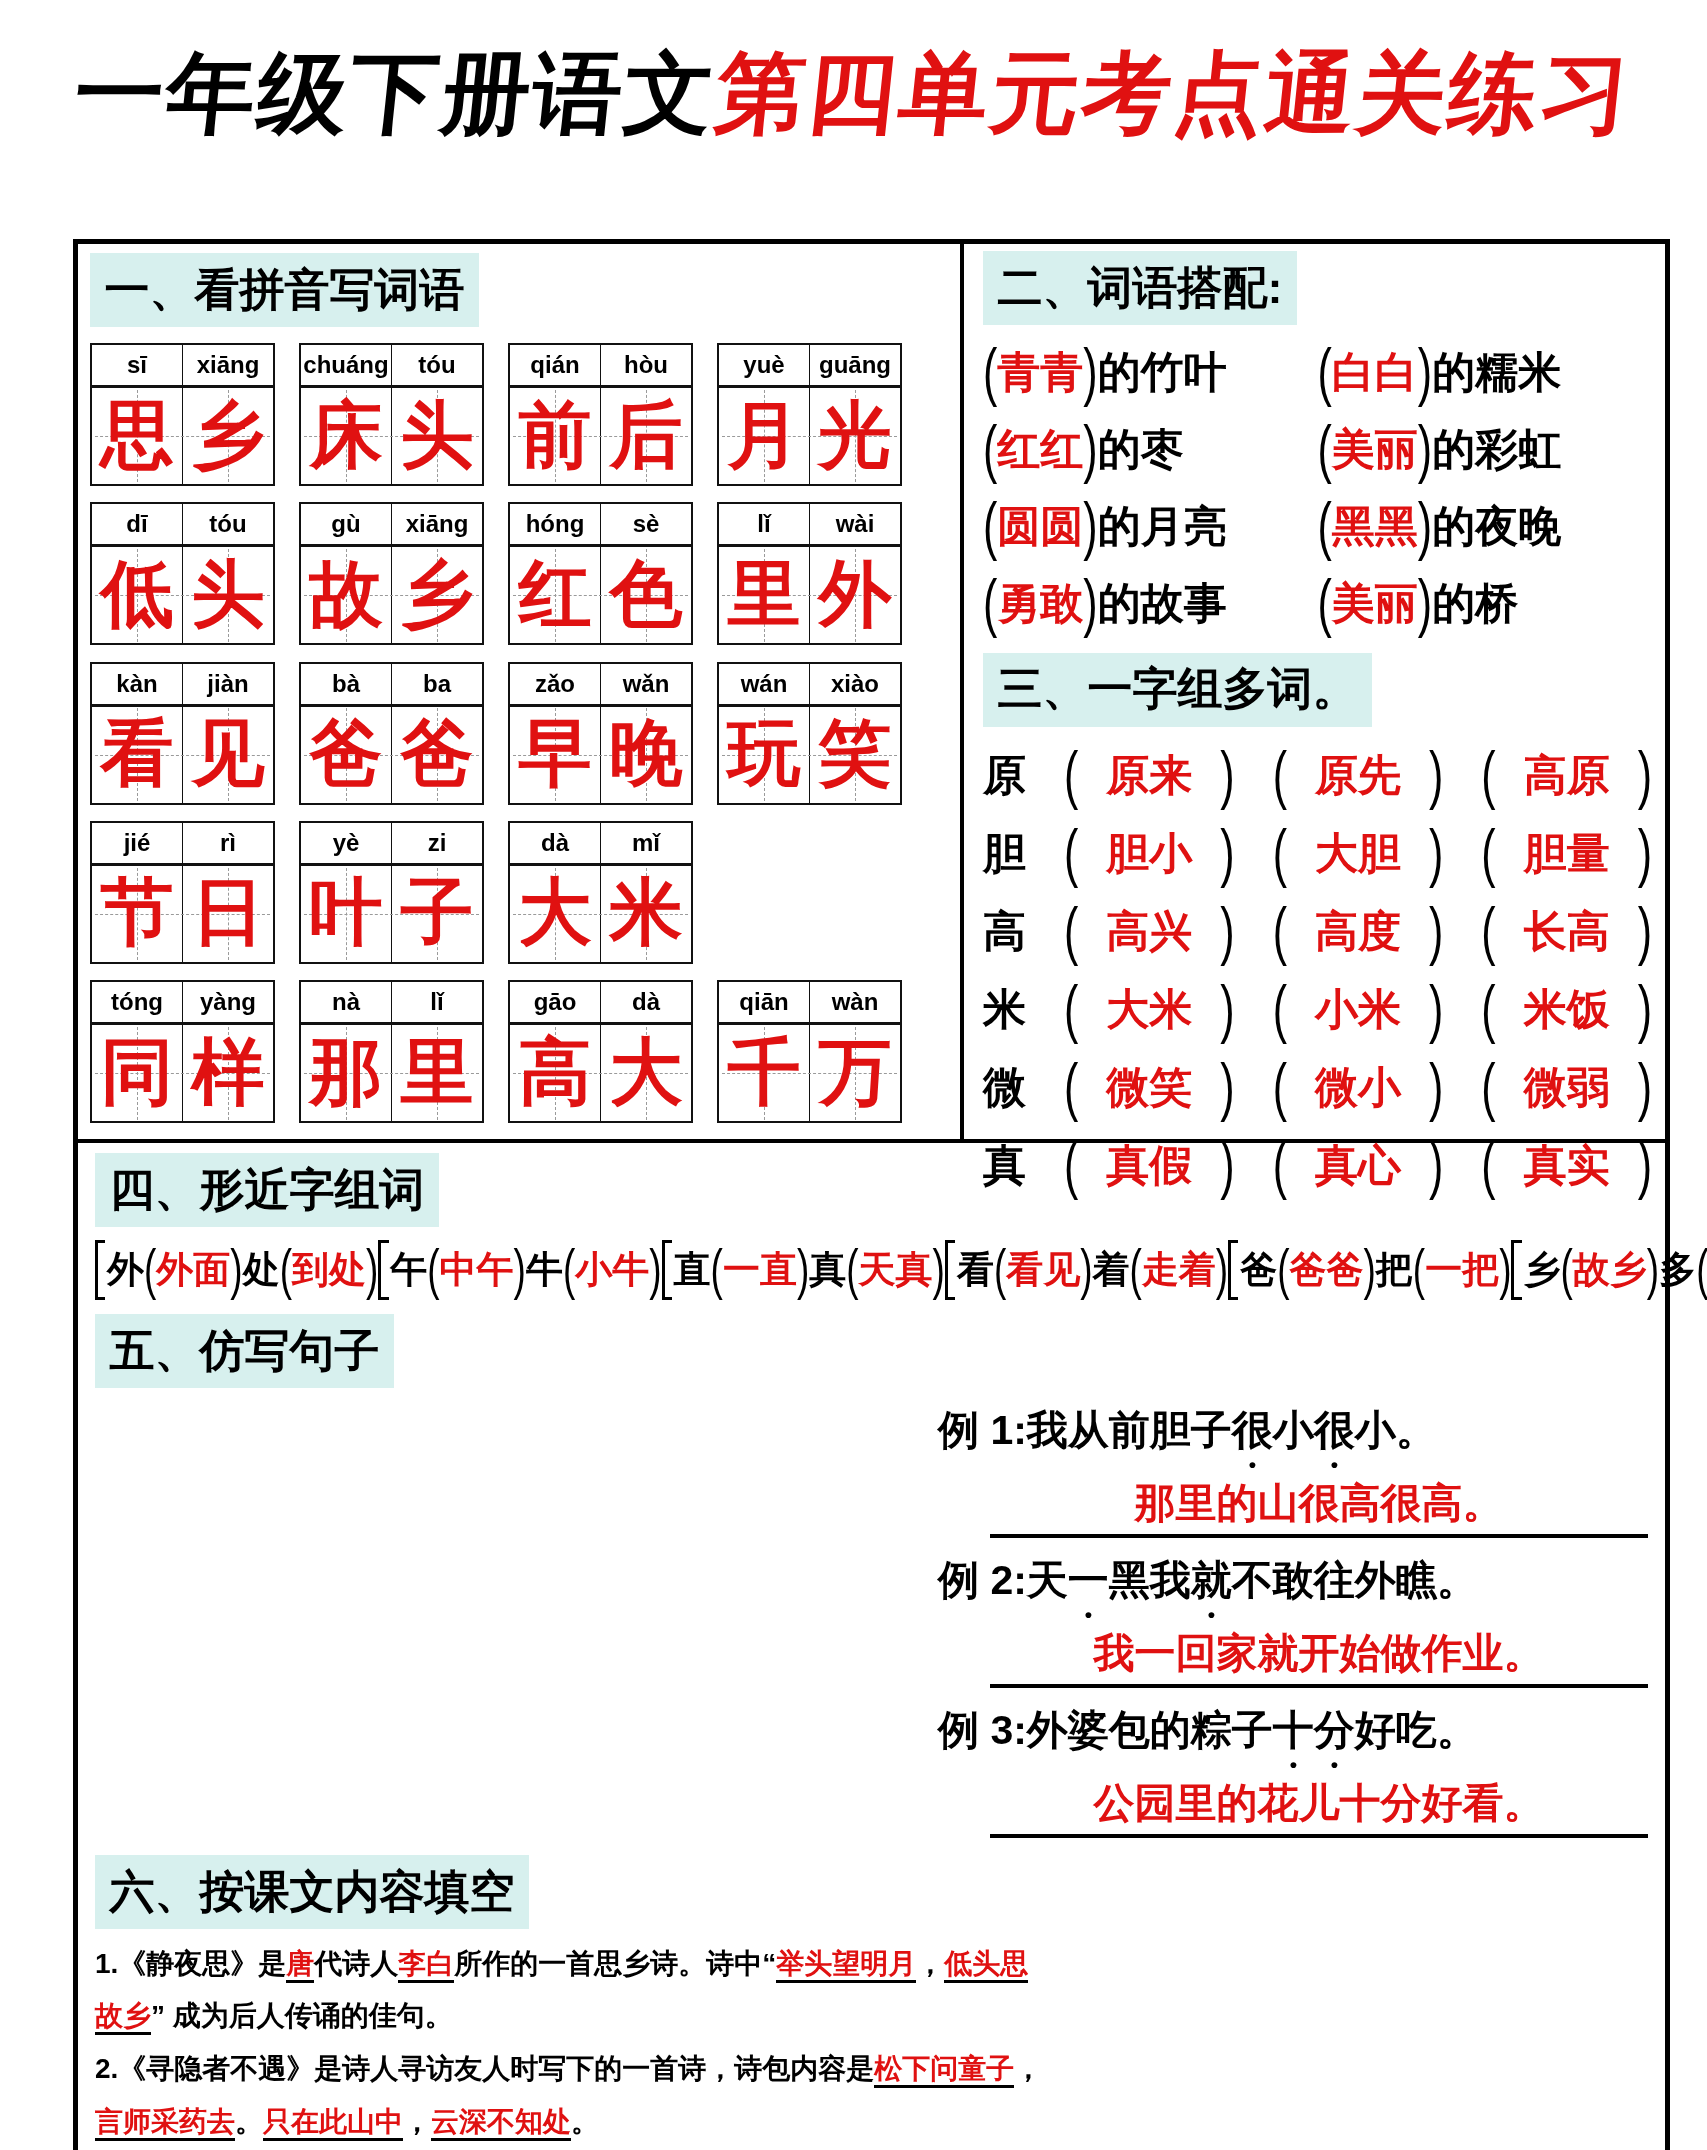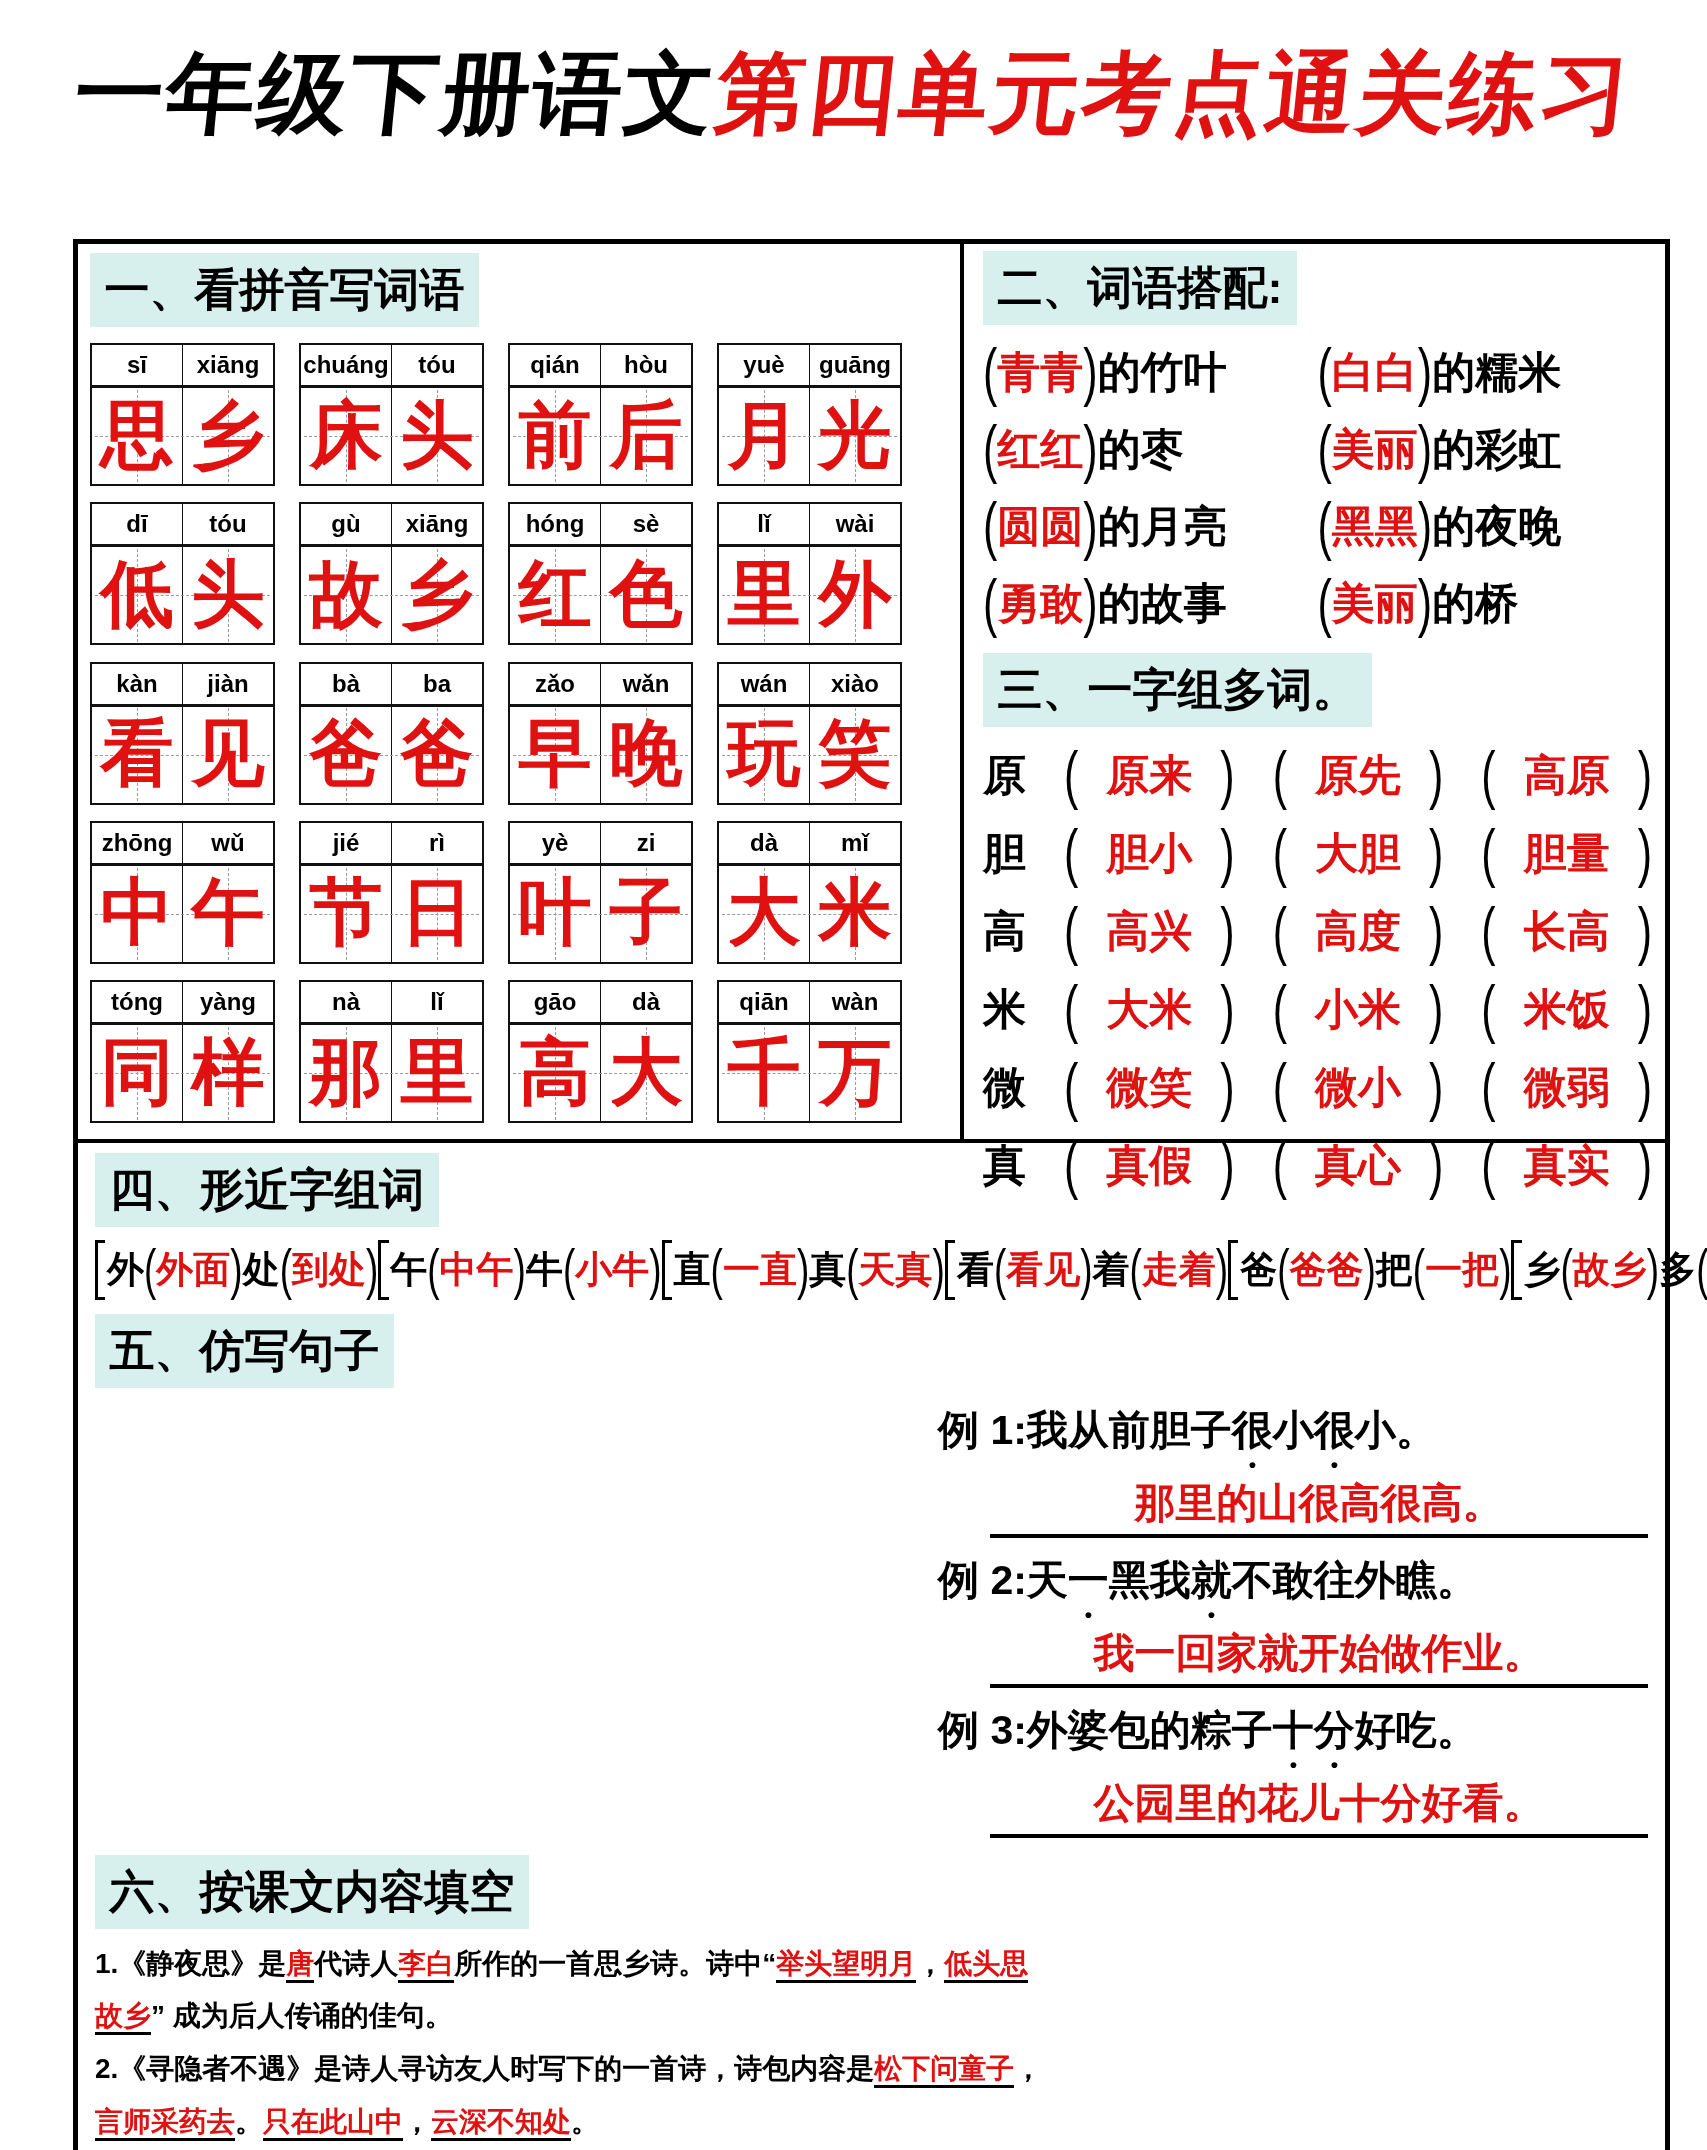--- a/index.html
+++ b/index.html
@@ -268,34 +268,20 @@
                 </div>
                 <div class="zi">
                   <b>笑</b>
                 </div>
               </div>
             </div>
           </div>
           <div class="py-row">
             <div class="block">
               <div class="pys">
-                <div class="py">zhōng</div>
-                <div class="py">wǔ</div>
-              </div>
-              <div class="zis">
-                <div class="zi">
-                  <b>中</b>
-                </div>
-                <div class="zi">
-                  <b>午</b>
-                </div>
-              </div>
-            </div>
-            <div class="block">
-              <div class="pys">
                 <div class="py">jié</div>
                 <div class="py">rì</div>
               </div>
               <div class="zis">
                 <div class="zi">
                   <b>节</b>
                 </div>
                 <div class="zi">
                   <b>日</b>
                 </div>
@@ -403,21 +389,21 @@
           </div>
           <div class="match-row">
             <div class="match-cell"><span class="p">(</span><span class="r">圆圆</span><span class="p">)</span><span>的月亮</span></div>
             <div class="match-cell"><span class="p">(</span><span class="r">黑黑</span><span class="p">)</span><span>的夜晚</span></div>
           </div>
           <div class="match-row">
             <div class="match-cell"><span class="p">(</span><span class="r">勇敢</span><span class="p">)</span><span>的故事</span></div>
             <div class="match-cell"><span class="p">(</span><span class="r">美丽</span><span class="p">)</span><span>的桥</span></div>
           </div>
         </div>
-      <div style="margin-top:20px;">
+      <div style="margin-top:20px;font-family:Liberation Serif, serif;">
         <span class="sec-h">三、一字组多词。</span>
       </div>
       <div id="zuci-rows" class="zuci-rows">
           <div class="zuci-row">
             <span>原</span>
             <span><span class="p">(</span><span class="zuci-word">原来</span><span class="p">)</span></span>
             <span><span class="p">(</span><span class="zuci-word">原先</span><span class="p">)</span></span>
             <span><span class="p">(</span><span class="zuci-word">高原</span><span class="p">)</span></span>
           </div>
           <div class="zuci-row">

